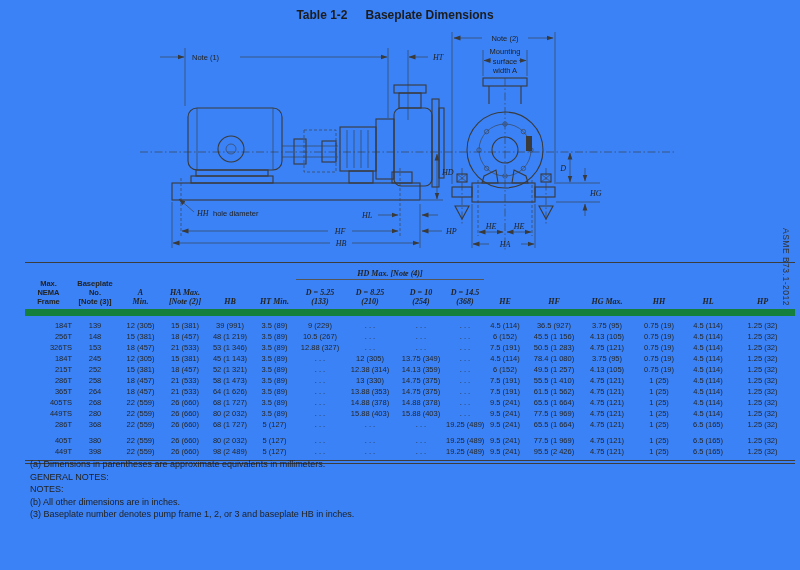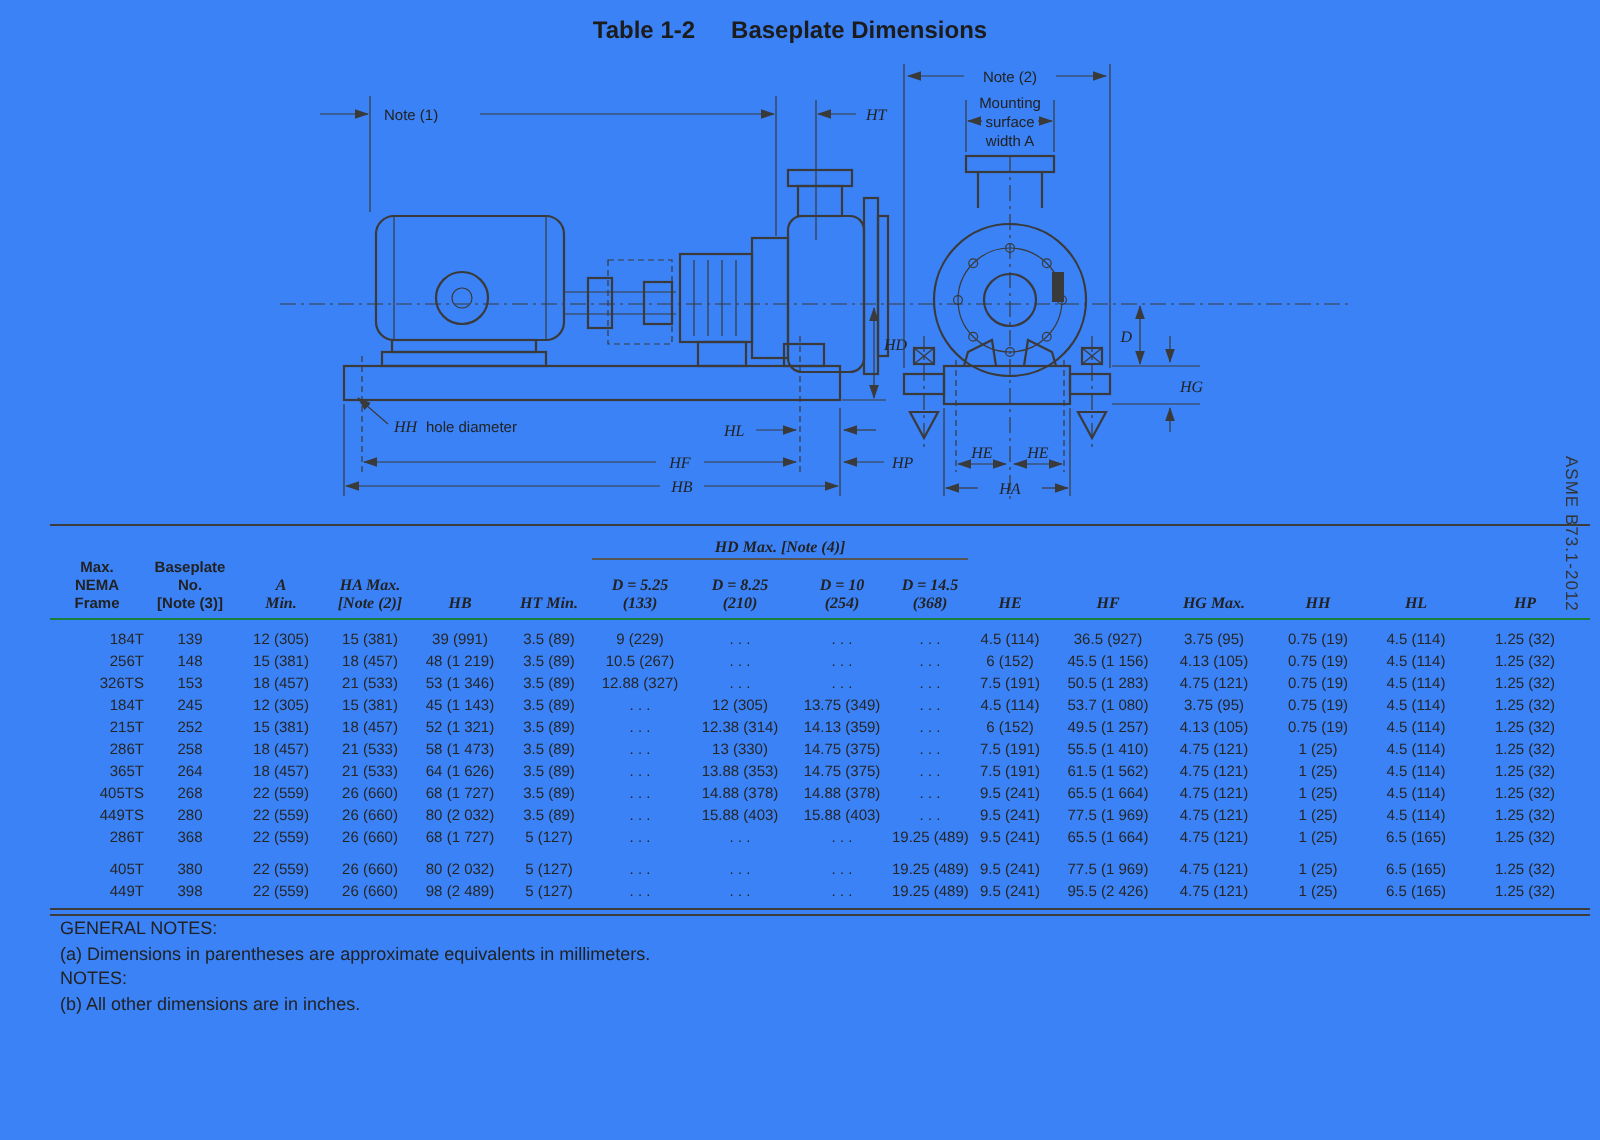--- a/index.html
+++ b/index.html
@@ -8,21 +8,21 @@
   .title{position:absolute;left:0;top:8px;width:790px;text-align:center;
          font-size:12px;font-weight:bold;color:#1c1c1c;}
   .title .t1{margin-right:18px;}
   .drawing{position:absolute;left:0;top:0;width:800px;height:570px;}
   .refvert{position:absolute;left:781px;top:228px;writing-mode:vertical-rl;
            font-size:8.5px;letter-spacing:0.5px;color:#333;}
   
   .tbl{position:absolute;left:25px;top:262px;width:770px;
        --cols:47px 46px 45px 44px 46px 43px 48px 52px 50px 38px 42px 56px 50px 54px 44px 65px;}
   .thead{display:grid;grid-template-columns:var(--cols);grid-template-rows:18px 28px;
-         border-top:1.5px solid #3c3c3c;border-bottom:1px solid #15803d;}
+         border-top:1.5px solid #3c3c3c;border-bottom:7px solid #15803d;}
   .th{grid-row:1/3;align-self:end;text-align:center;white-space:pre-line;
       font-size:7.5px;line-height:9px;padding-bottom:3px;font-weight:bold;color:#222;}
   .th.sub{grid-row:2/3;}
   .sy2{font-family:"Liberation Serif",serif;font-style:italic;font-weight:bold;font-size:8px;}
   .group{grid-column:7/11;grid-row:1/2;align-self:end;text-align:center;
          border-bottom:1px solid #555;padding-bottom:1px;margin-bottom:1px;}
   .tbody{margin-top:4px;}
   .tr{display:grid;grid-template-columns:var(--cols);height:11px;align-items:center;}
   .tr.gap{margin-top:5px;}
   .td{text-align:center;font-size:7.5px;white-space:nowrap;color:#262626;}
@@ -303,21 +303,21 @@
     <div class="td">245</div>
     <div class="td">12 (305)</div>
     <div class="td">15 (381)</div>
     <div class="td">45 (1 143)</div>
     <div class="td">3.5 (89)</div>
     <div class="td">. . .</div>
     <div class="td">12 (305)</div>
     <div class="td">13.75 (349)</div>
     <div class="td">. . .</div>
     <div class="td">4.5 (114)</div>
-    <div class="td">53.7 (1 080)</div>
+    <div class="td">78.4 (1 080)</div>
     <div class="td">3.75 (95)</div>
     <div class="td">0.75 (19)</div>
     <div class="td">4.5 (114)</div>
     <div class="td">1.25 (32)</div>
   </div>
         <div class="tr">
     <div class="td">215T</div>
     <div class="td">252</div>
     <div class="td">15 (381)</div>
     <div class="td">18 (457)</div>
@@ -458,19 +458,20 @@
     <div class="td">4.75 (121)</div>
     <div class="td">1 (25)</div>
     <div class="td">6.5 (165)</div>
     <div class="td">1.25 (32)</div>
   </div>
       </div>
     <div class="brule"></div>
   </div>
 
   <div class="notes">
+    <div>(a) Dimensions in parentheses are approximate equivalents in millimeters.</div>
     <div>GENERAL NOTES:</div>
-    <div>(a) Dimensions in parentheses are approximate equivalents in millimeters.</div>
     <div>NOTES:</div>
     <div>(b) All other dimensions are in inches.</div>
+    <div>(3) Baseplate number denotes pump frame 1, 2, or 3 and baseplate HB in inches.</div>
   </div>
 
 </div>
 
 </body></html>

